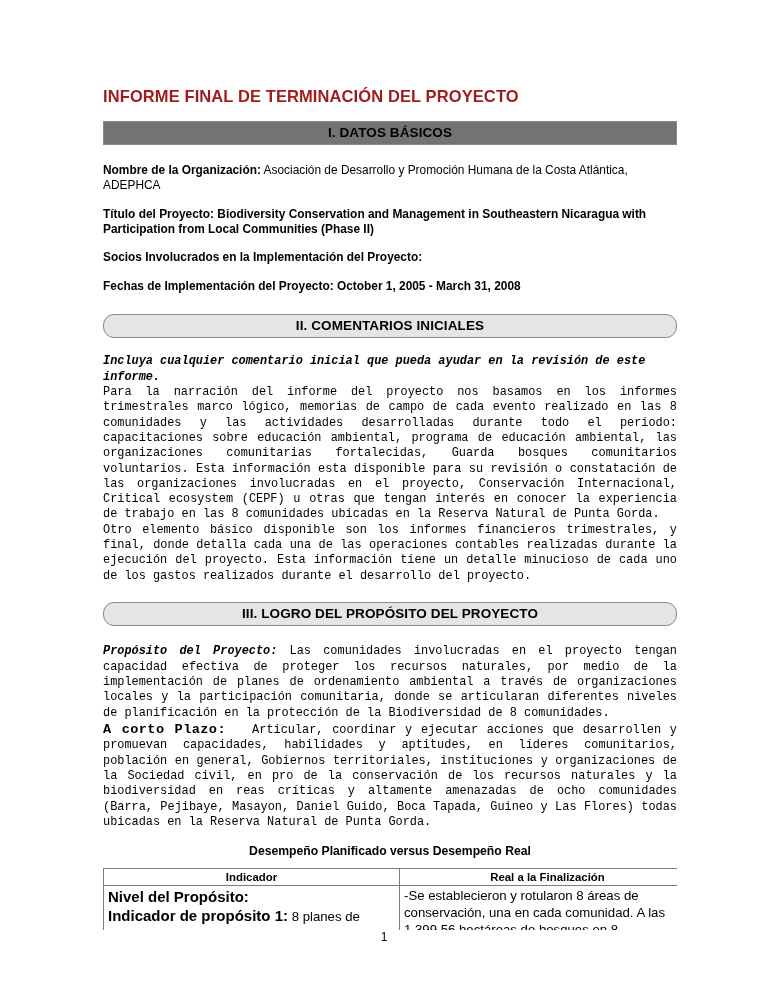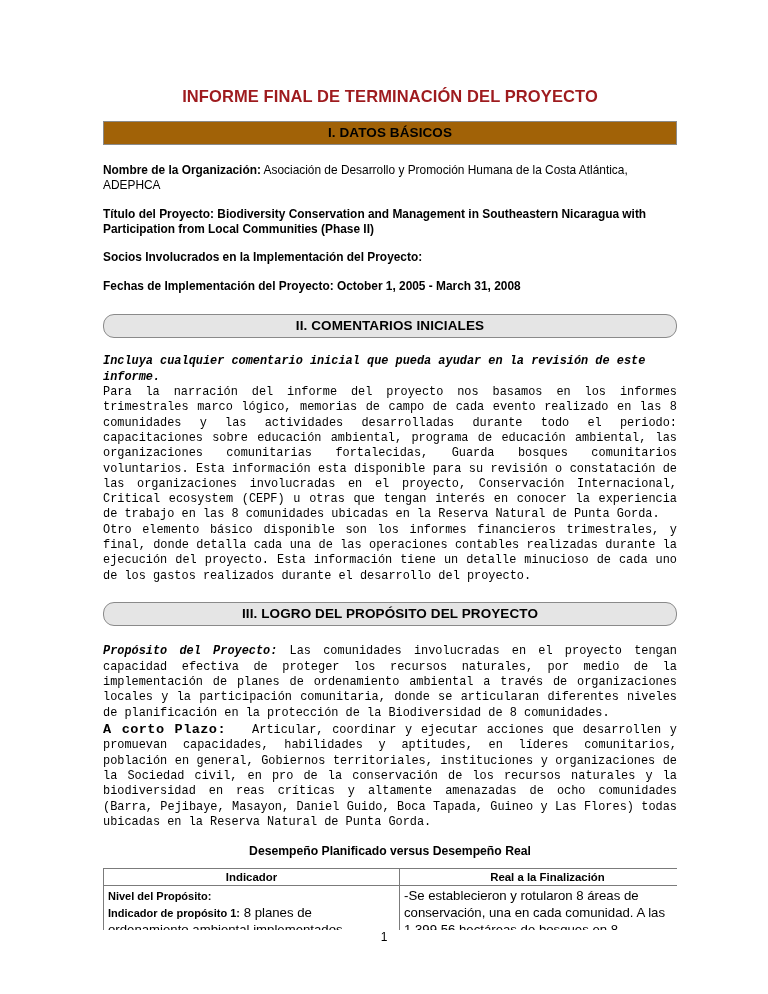--- a/index.html
+++ b/index.html
@@ -30,39 +30,38 @@
     left: 103px;
     top: 0;
     width: 574px;
   }
 
   
   .doc-title {
     color: #9E1B1E;
     font-size: 16.5px;
     font-weight: bold;
-    text-align: center;
     letter-spacing: 0.1px;
     margin-top: 86px;
     line-height: 1.25;
   }
 
   
   .section-bar {
     box-sizing: border-box;
     border: 1px solid #8a8a8a;
     text-align: center;
     font-size: 13.5px;
     font-weight: bold;
     padding: 3px 0 4px 0;
     line-height: 1.15;
     letter-spacing: 0.1px;
   }
   .section-bar.white {
-    background: #a16207;
+    background: #737373;
   }
   .section-bar.gray {
     background: #e5e5e5;
     border-radius: 11px;
   }
 
   
   .para {
     font-size: 11.9px;
     line-height: 1.285;
@@ -124,21 +123,21 @@
     text-align: center;
     padding-top: 2px;
     padding-bottom: 2px;
   }
   table.perf-table td {
     font-size: 13.2px;
     line-height: 1.29;
     text-align: left;
   }
   table.perf-table td .small-bold {
-    font-size: 11px;
+    font-size: 15px;
     font-weight: bold;
     text-align: center;
   }
   .col-left  { width: 287px; }
   .col-right { width: 287px; }
 
   
   .table-clip {
     height: 62px;
     overflow: hidden;

